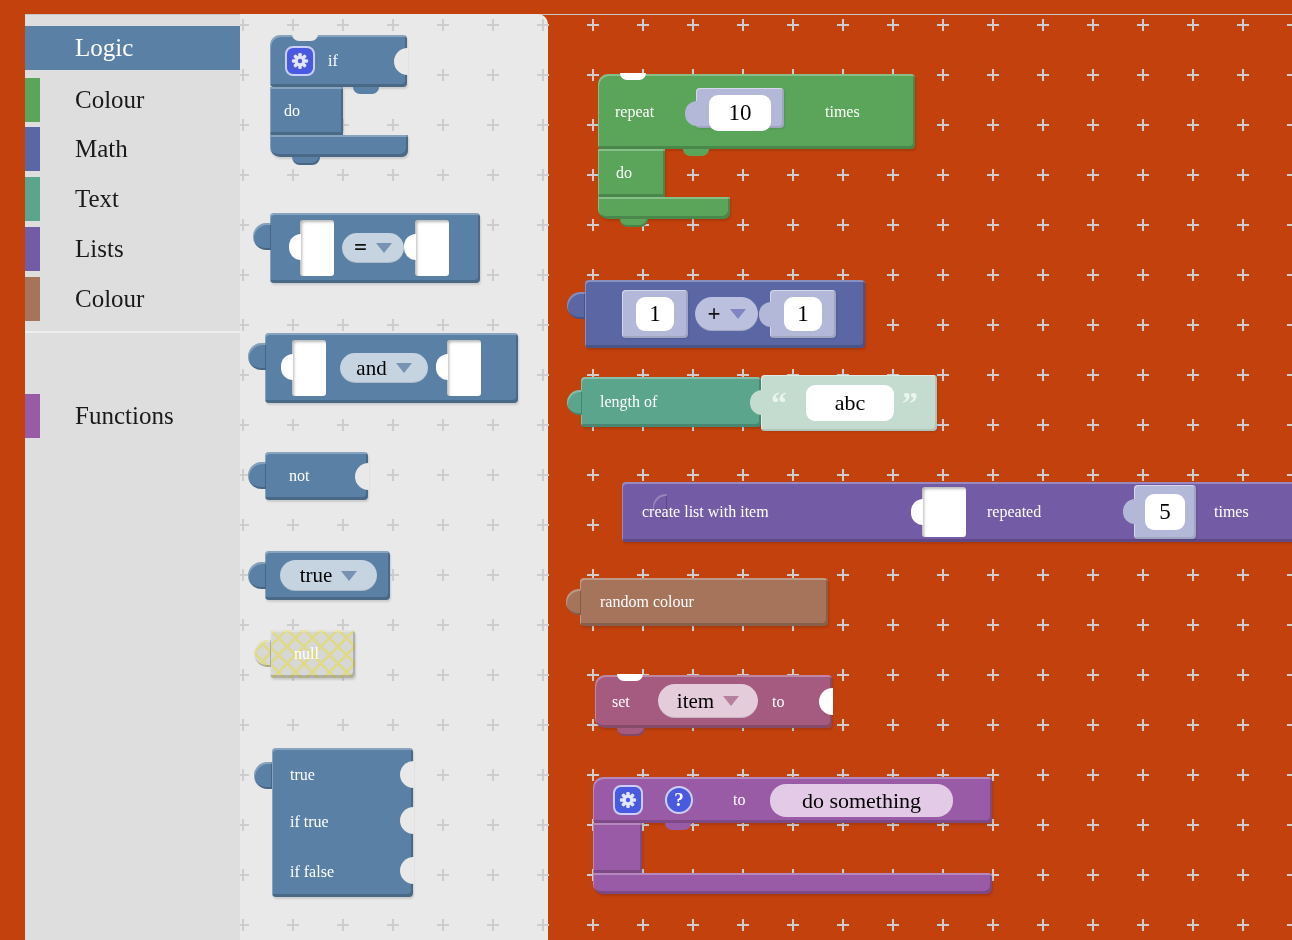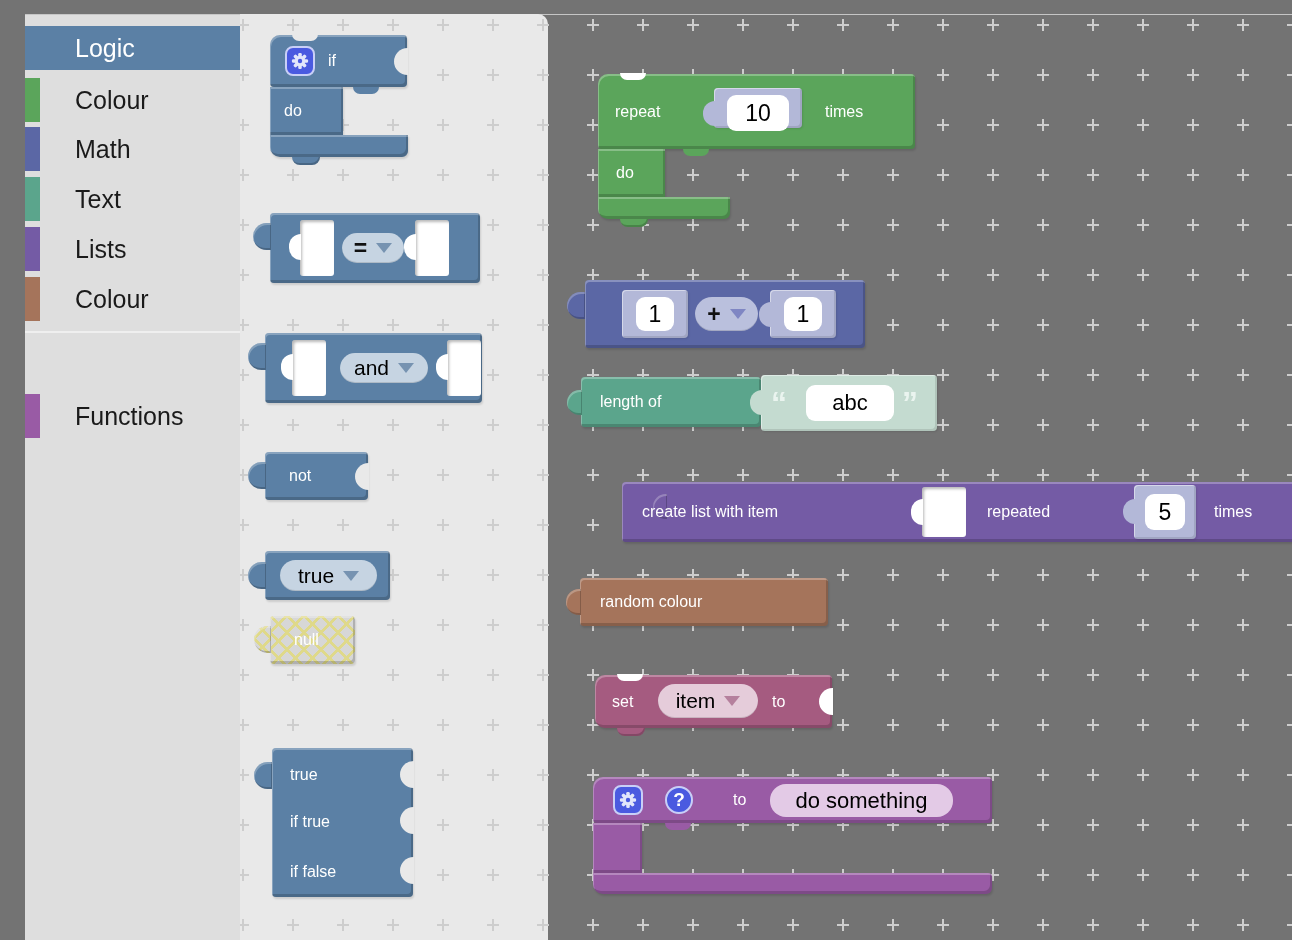--- a/index.html
+++ b/index.html
@@ -1,17 +1,17 @@
 <!DOCTYPE html>
 <html><head>
 <meta charset="utf-8">
 <style>
   html,body{margin:0;padding:0;background:#fff;}
-  #root{position:relative;width:1292px;height:940px;overflow:hidden;background:#737373;
-        font-family:Liberation Sans, sans-serif;}
+  #root{position:relative;width:1292px;height:940px;overflow:hidden;background:#c2410c;
+        font-family:Liberation Serif, serif;}
   .abs{position:absolute;}
   
   #topline{left:25px;top:14px;width:1267px;height:1px;background:#c6c6c6;}
   #toolbox{left:25px;top:15px;width:215px;height:925px;background:#dedede;}
   #flyout{left:240px;top:14px;width:308px;height:926px;background:#e9e9e9;border-radius:0 10px 0 0;}
   #gridsvg{left:240px;top:14px;pointer-events:none;}
   
   .cat-row{position:absolute;left:0;width:215px;height:44px;}
   .cat-strip{position:absolute;left:0;top:0;width:15px;height:44px;}
   .cat-label{position:absolute;left:50px;top:0;height:44px;display:flex;align-items:center;
@@ -143,21 +143,21 @@
     </div>
     <div class="dd dd-logic" style="left:72px;top:20px;width:62px;height:30px;">
       <span class="op">=</span>
       <span class="dd-arrow"></span>
     </div>
     <div class="socket" style="left:145px;top:7px;width:34px;height:56px;">
       <div class="socket-bump" style="top:14px;"></div>
     </div>
   </div>
 
-  <div class="abs blk c-logic" style="left:265px;top:333px;width:217px;height:70px;text-align:center;">
+  <div class="abs blk c-logic" style="left:265px;top:333px;width:253px;height:70px;text-align:center;">
     <div class="tab-left c-logic" style="left:-17px;top:10px;"></div>
     <div class="socket" style="left:27px;top:7px;width:34px;height:56px;">
       <div class="socket-bump" style="top:14px;"></div>
     </div>
     <div class="dd dd-logic" style="left:75px;top:20px;width:88px;height:30px;">
       <span>and</span>
       <span class="dd-arrow"></span>
     </div>
     <div class="socket" style="left:182px;top:7px;width:34px;height:56px;">
       <div class="socket-bump" style="top:14px;"></div>
@@ -171,42 +171,42 @@
   </div>
 
   <div class="abs blk c-logic" style="left:265px;top:551px;width:125px;height:49px;">
     <div class="tab-left c-logic" style="left:-17px;top:11px;"></div>
     <div class="dd dd-logic" style="left:15px;top:9px;width:97px;height:31px;">
       <span>true</span>
       <span class="dd-arrow"></span>
     </div>
   </div>
 
-  <div class="abs blk hatch" style="left:270px;top:616px;width:85px;height:48px;">
+  <div class="abs blk hatch" style="left:270px;top:630px;width:85px;height:48px;">
     <div class="tab-left hatch-tab" style="left:-16px;top:10px;width:17px;"></div>
     <div class="lbl" style="left:24px;">null</div>
   </div>
 
   <div class="abs blk c-logic" style="left:272px;top:748px;width:141px;height:149px;">
     <div class="tab-left c-logic" style="left:-18px;top:14px;"></div>
     <div class="lbl" style="left:18px;top:13px;bottom:auto;height:28px;">true</div>
     <div class="lbl" style="left:18px;top:60px;bottom:auto;height:28px;">if true</div>
     <div class="lbl" style="left:18px;top:110px;bottom:auto;height:28px;">if false</div>
     <div class="cut-right" style="top:13px;background:#e9e9e9;"></div>
     <div class="cut-right" style="top:59px;background:#e9e9e9;"></div>
     <div class="cut-right" style="top:109px;background:#e9e9e9;"></div>
   </div>
 
   <div class="abs" style="left:548px;top:14px;width:744px;height:926px;"></div>
 
   <div class="abs" style="left:598px;top:74px;width:318px;height:154px;">
     <div class="blk c-loops" style="left:0;top:0;width:317px;height:75px;border-radius:10px 4px 4px 4px;">
       <div class="notch-top" style="left:22px;background:#fff;"></div>
       <div class="lbl" style="left:17px;">repeat</div>
-      <div class="shadow-blk sh-math" style="left:116px;top:14px;width:88px;height:40px;">
+      <div class="shadow-blk sh-math" style="left:98px;top:14px;width:88px;height:40px;">
         <div class="shadow-bump sh-math" style="top:13px;"></div>
         <div class="field" style="left:13px;top:7px;width:62px;height:36px;">10</div>
       </div>
       <div class="lbl" style="left:227px;">times</div>
     </div>
     <div class="blk c-loops" style="left:0;top:75px;width:67px;height:48px;border-radius:0;">
       <div class="lbl" style="left:18px;">do</div>
     </div>
     <div class="notch-inner c-loops" style="left:85px;top:75px;"></div>
     <div class="blk c-loops" style="left:0;top:123px;width:132px;height:22px;border-radius:0 0 6px 10px;"></div>

